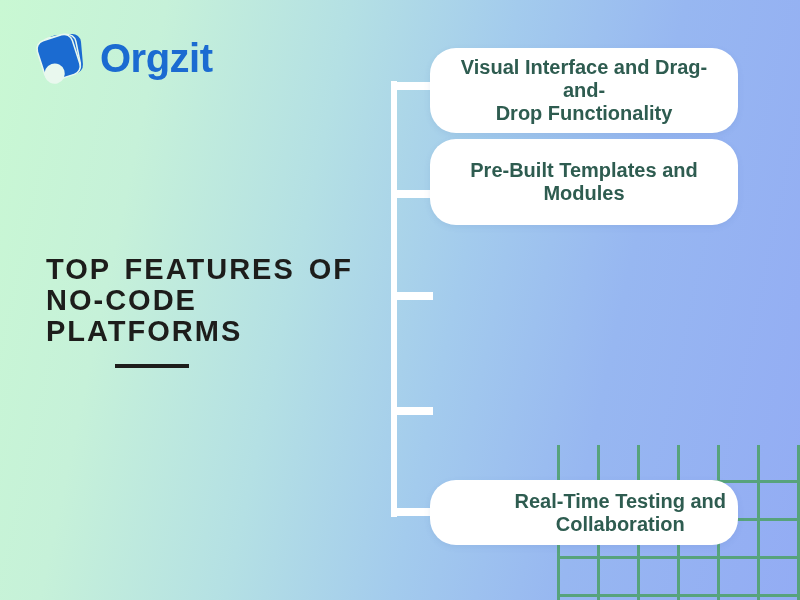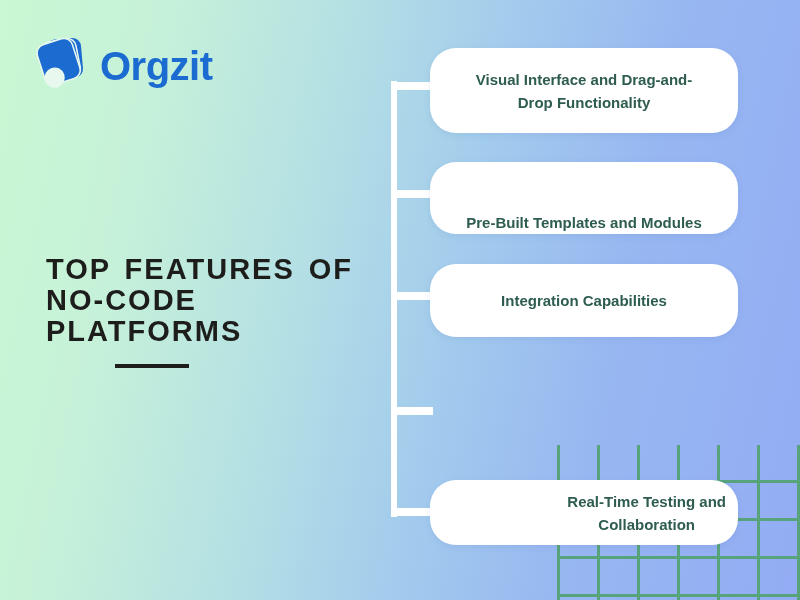--- a/index.html
+++ b/index.html
@@ -6,21 +6,21 @@
   body{
     width:800px;height:600px;overflow:hidden;position:relative;
     font-family:"Liberation Sans","DejaVu Sans",sans-serif;
     background:linear-gradient(102deg,#c9f8d3 0%,#c6f1d9 18%,#b4e0e4 38%,#a3cbed 56%,#97b7f1 74%,#93acf4 100%);
   }
   .poster{position:absolute;inset:0;}
 
   
   .logo{position:absolute;left:32px;top:28px;display:flex;align-items:center;gap:10px;}
   .logo-icon{width:58px;height:60px;display:block;}
-  .logo-text{font-size:40px;font-weight:800;color:#1b6bd1;letter-spacing:-0.5px;line-height:60px;margin-top:8px;}
+  .logo-text{font-size:40px;font-weight:800;color:#1b6bd1;letter-spacing:-0.5px;line-height:60px;}
 
   
   .grid-pattern{
     position:absolute;left:557px;top:445px;width:243px;height:155px;
     background-image:
       repeating-linear-gradient(to right,#57a37c 0 3px,transparent 3px 40px),
       repeating-linear-gradient(to bottom,transparent 0 35px,#57a37c 35px 38px);
   }
 
   
@@ -36,26 +36,26 @@
   .stub{position:absolute;left:391px;width:42px;height:8px;background:#ffffff;}
   .stub1{top:82px;} .stub2{top:190px;} .stub3{top:292px;} .stub4{top:407px;} .stub5{top:508px;}
 
   
   .card{
     position:absolute;left:430px;width:308px;background:#ffffff;border-radius:26px;
     display:flex;align-items:center;justify-content:center;text-align:center;
     box-shadow:0 2px 6px rgba(60,100,160,0.10);
   }
   .card1{top:48px;height:85px;}
-  .card2{top:162px;height:72px;align-items:flex-end;}
+  .card2{top:139px;height:86px;}
   .card3{top:264px;height:73px;}
   .card4{top:369px;height:89px;}
   .card5{top:480px;height:65px;justify-content:flex-end;}
   .card-label{
-    font-size:15px;font-weight:800;color:#2e5c50;line-height:23px;
+    font-size:20px;font-weight:800;color:#2e5c50;line-height:23px;
     white-space:pre-line;padding:0 12px;max-width:292px;
   }
 </style>
 </head>
 <body>
 
 <div class="poster">
 
   <div class="grid-pattern"></div>
 
@@ -83,21 +83,18 @@
   <div class="stub stub4"></div>
   <div class="stub stub5"></div>
 
   <div class="card card1">
     <span class="card-label">Visual Interface and Drag-and-
 Drop Functionality</span>
   </div>
   <div class="card card2">
     <span class="card-label">Pre-Built Templates and Modules</span>
   </div>
-  <div class="card card3">
-    <span class="card-label">Integration Capabilities</span>
-  </div>
   <div class="card card5">
     <span class="card-label">Real-Time Testing and
 Collaboration</span>
   </div>
 
 </div>
 
 </body></html>

